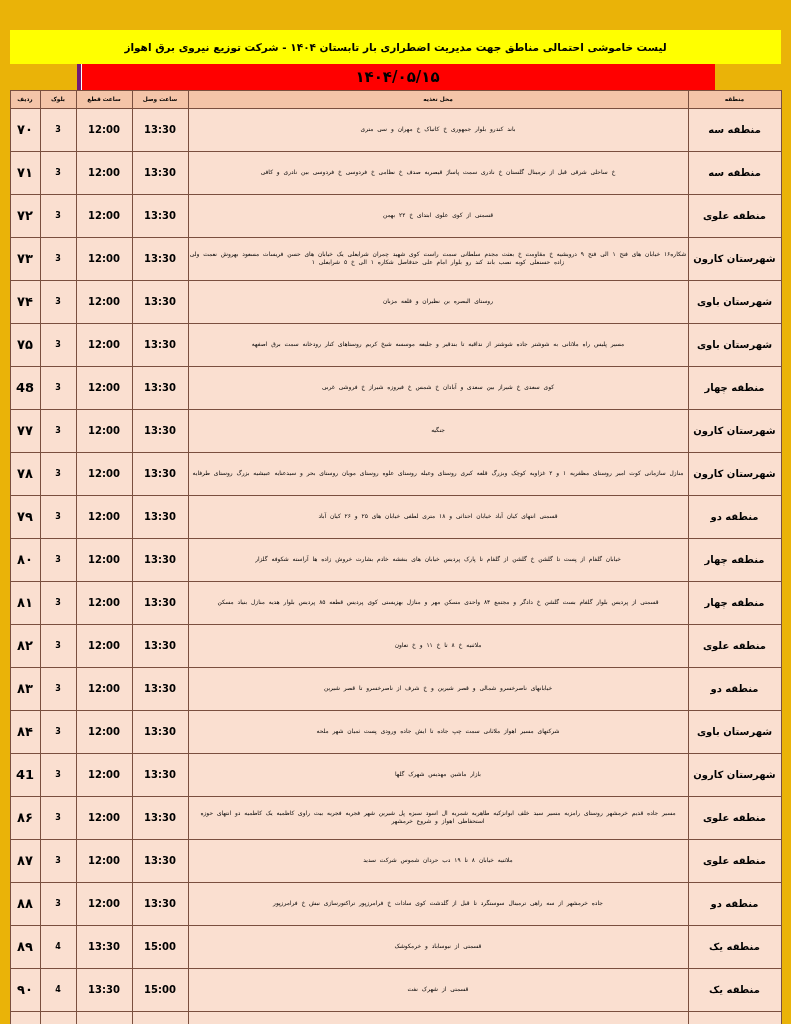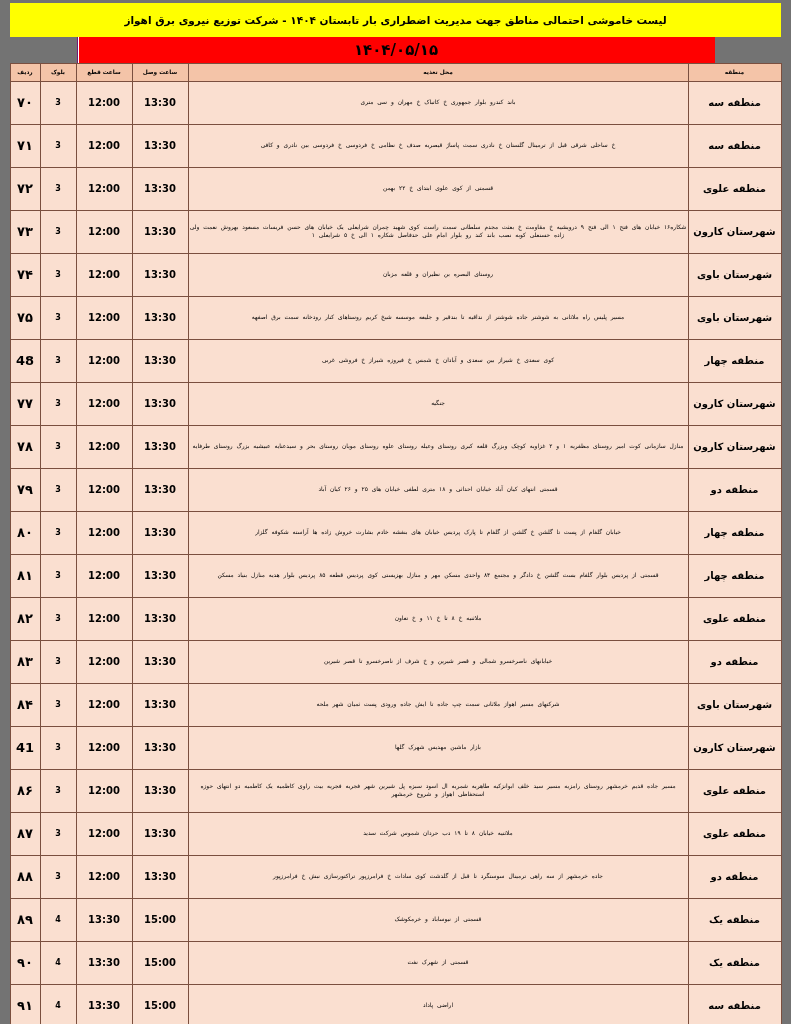--- a/index.html
+++ b/index.html
@@ -10,23 +10,23 @@
   body {
     width: 791px;
     height: 1024px;
     font-family: "DejaVu Sans", "Liberation Sans", sans-serif;
     overflow: hidden;
   }
   .sheet {
     width: 791px;
     height: 1024px;
     position: relative;
-    background: #737373;
+    background: #eab308;
     box-sizing: border-box;
-    padding-top: 3px;
+    padding-top: 30px;
   }
   
   .title-bar {
     background: #ffff00;
     height: 34px;
     display: flex;
     align-items: center;
     justify-content: center;
     width: 771px;
     margin: 0 auto;
@@ -44,21 +44,21 @@
   .date-bar {
     background: #ff0000;
     height: 26px;
     width: 638px;
     margin: 0 auto;
     display: flex;
     align-items: center;
     justify-content: center;
     position: relative;
     box-sizing: border-box;
-    border-left: 1px solid #701a75;
+    border-left: 4px solid #701a75;
   }
   .date-text {
     font-size: 15px;
     font-weight: bold;
     color: #000000;
     direction: ltr;
   }
   .date-cap {
     position: absolute;
     top: 0;

